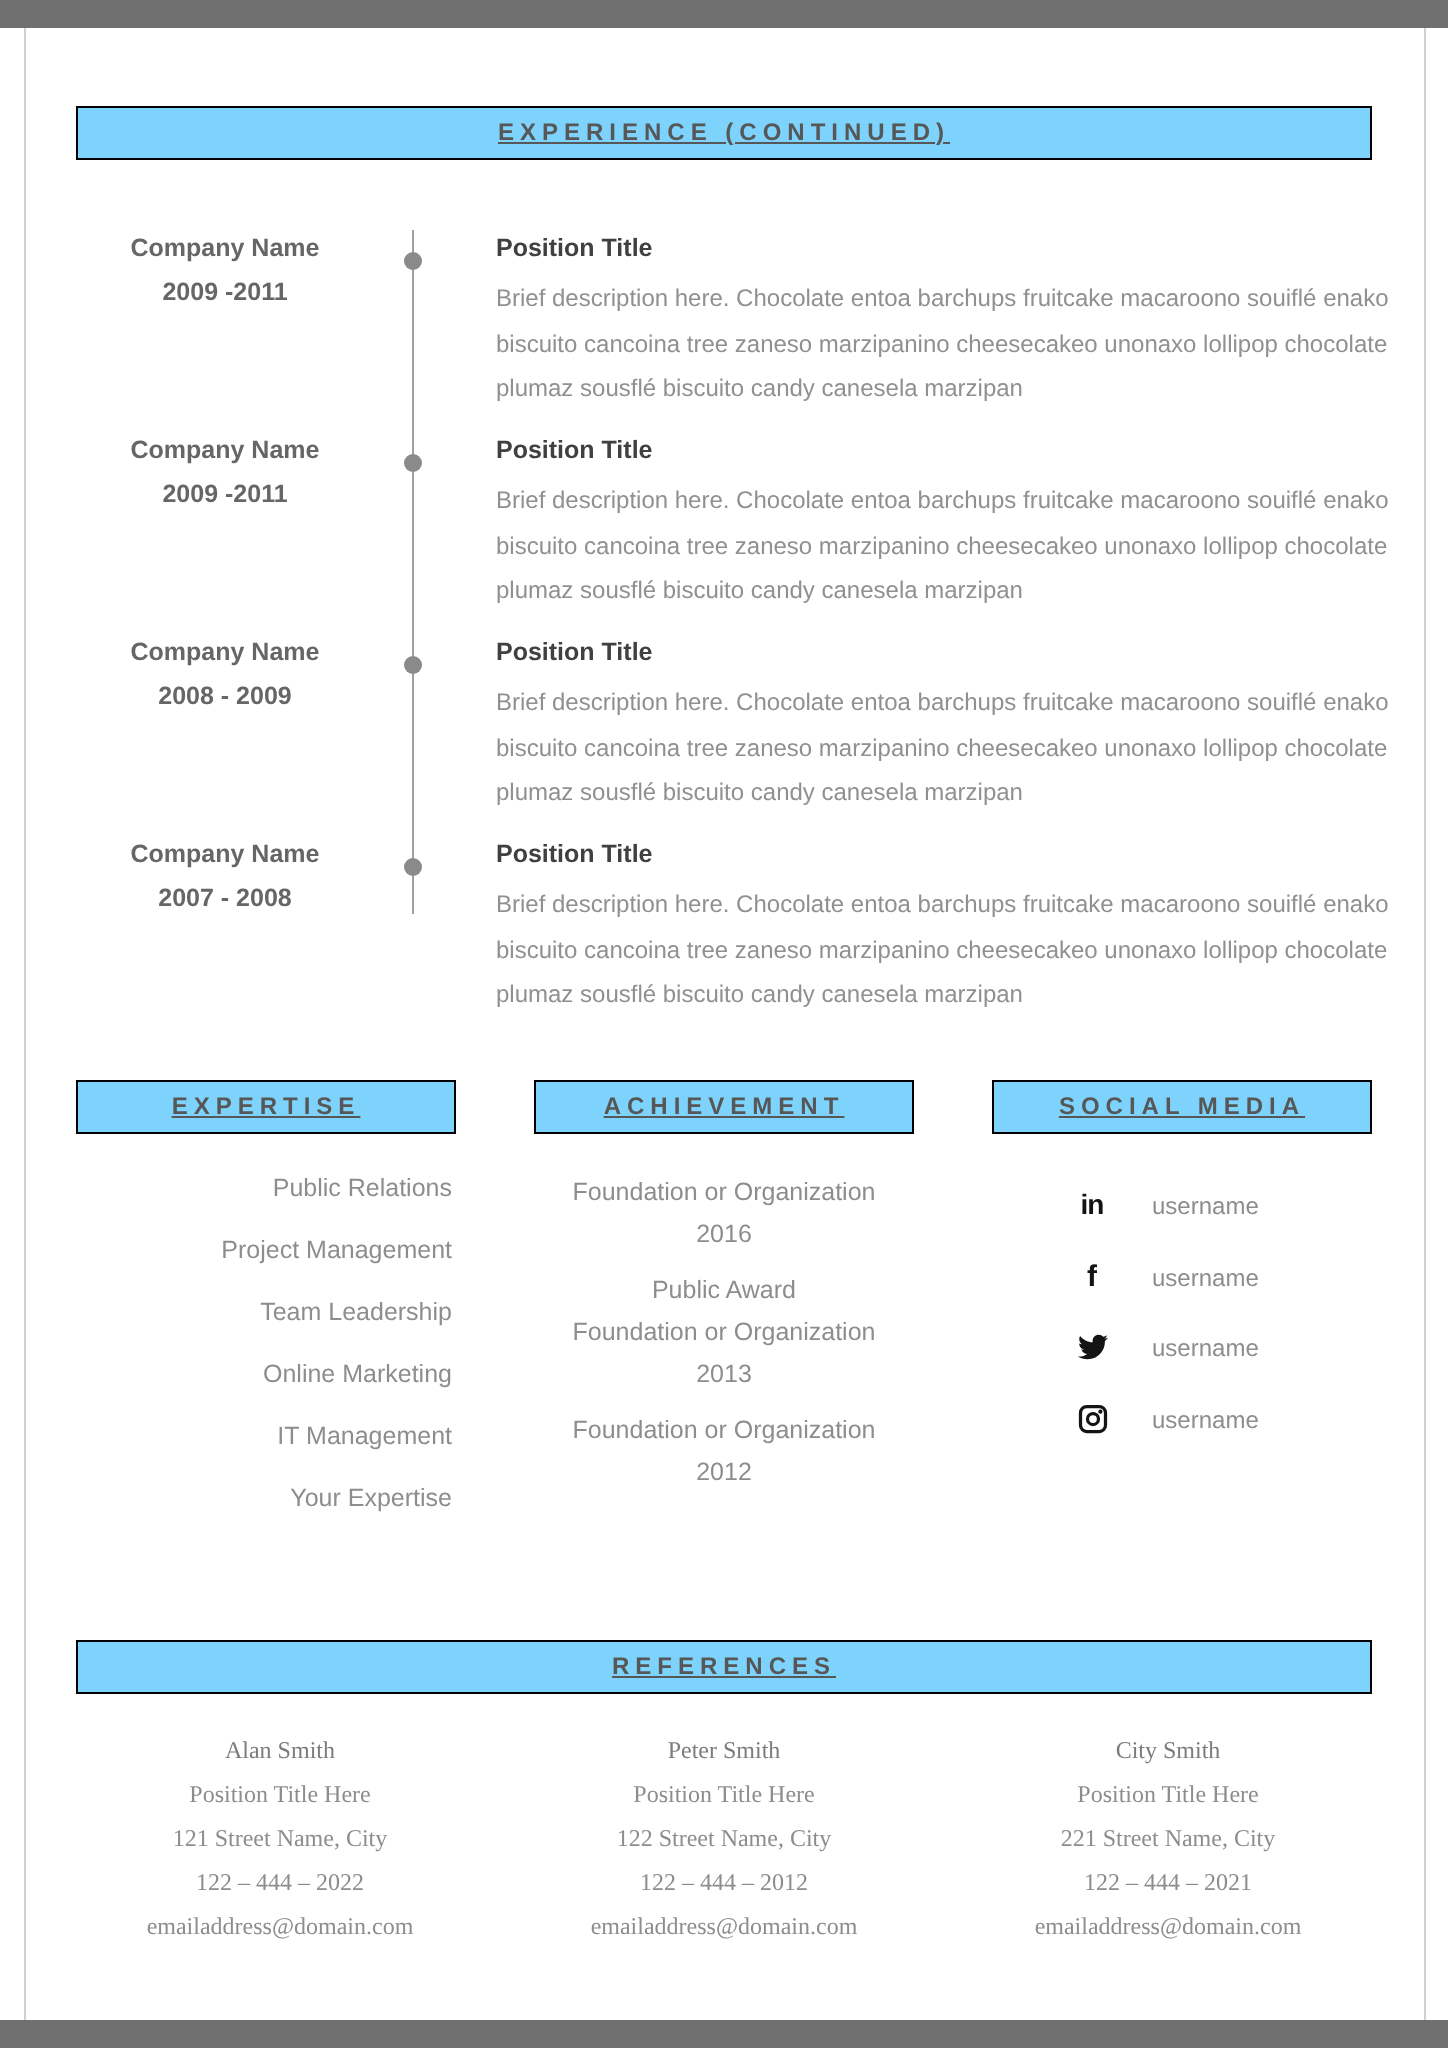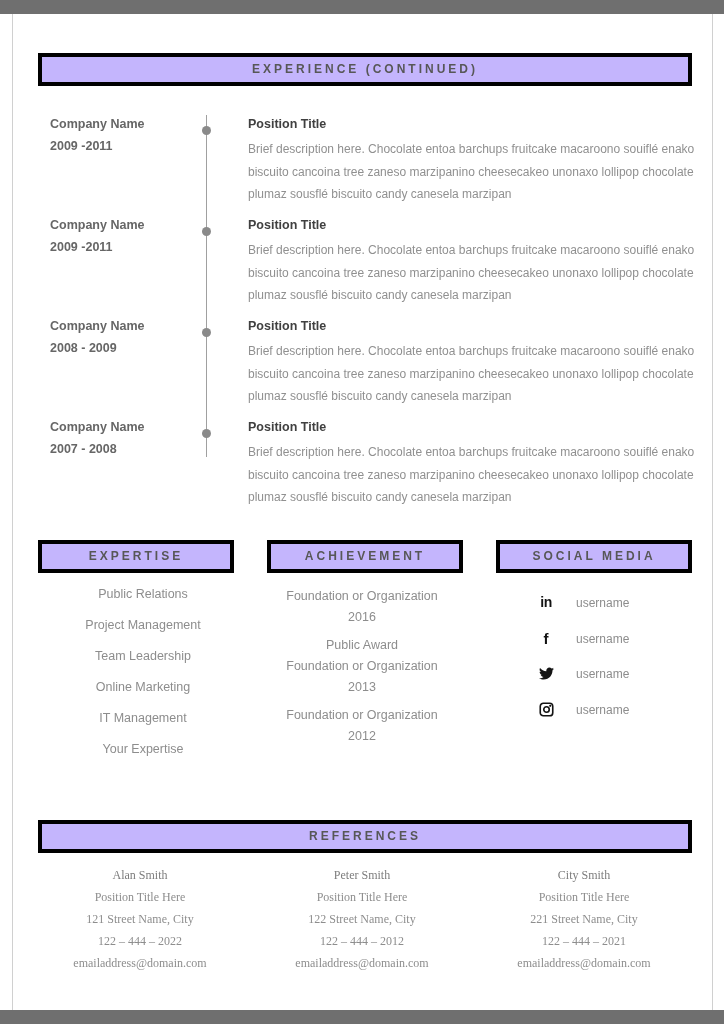--- a/index.html
+++ b/index.html
@@ -6,42 +6,43 @@
   body{
     width:724px;height:1024px;position:relative;background:#ffffff;
     font-family:"Liberation Sans",sans-serif;overflow:hidden;
   }
   .frame-bar{position:absolute;left:0;width:724px;height:14px;background:#6f6f6f;}
   .frame-bar.top{top:0;}
   .frame-bar.bottom{top:1010px;}
   .sheet{position:absolute;left:12px;top:14px;width:699px;height:996px;
     border-left:1px solid #d0d0d0;border-right:1px solid #d0d0d0;}
   .box-title{
-    position:absolute;border:4px solid #000000;height:25px;line-height:25px;
+    position:absolute;border:1px solid #000000;height:25px;line-height:25px;
     text-align:center;font-weight:bold;font-size:12px;letter-spacing:3px;color:#575757;
-    background:#c4b5fd;
+    background:#7dd3fc;
+    text-decoration:underline;
   }
   #exp-title{left:38px;top:53px;width:646px;}
   #ref-title{left:38px;top:820px;width:646px;}
   #expertise-title{left:38px;top:540px;width:188px;}
   #achievement-title{left:267px;top:540px;width:188px;}
   #social-title{left:496px;top:540px;width:188px;}
 
   
   .timeline-line{position:absolute;left:206px;top:115px;width:1px;height:342px;background:#a0a0a0;}
   .entry{position:absolute;left:0;width:724px;}
-  .entry .company-block{position:absolute;left:50px;width:125px;text-align:left;
+  .entry .company-block{position:absolute;left:50px;width:125px;text-align:center;
     font-weight:bold;font-size:12.5px;color:#666;line-height:22px;}
   .entry .dot{position:absolute;left:202px;top:13px;width:9px;height:9px;border-radius:50%;background:#8a8a8a;}
   .entry .content{position:absolute;left:248px;width:450px;}
   .pos-title{font-weight:bold;font-size:12.5px;color:#404040;line-height:22px;margin-bottom:3px;}
   .desc-line{font-size:12px;color:#909090;line-height:22.5px;white-space:nowrap;}
 
   
-  .expertise-list{position:absolute;left:49px;top:583px;width:188px;text-align:center;}
+  .expertise-list{position:absolute;left:38px;top:583px;width:188px;text-align:right;}
   .expertise-item{height:31px;line-height:22px;font-size:12.5px;color:#8d8d8d;}
 
   
   .achievement-list{position:absolute;left:252px;top:586px;width:220px;text-align:center;}
   .ach-group{margin-bottom:7px;}
   .ach-line{font-size:12.5px;color:#8d8d8d;line-height:21px;}
 
   
   .social-list{position:absolute;left:498px;top:594px;width:188px;}
   .social-row{position:relative;height:35.5px;}

